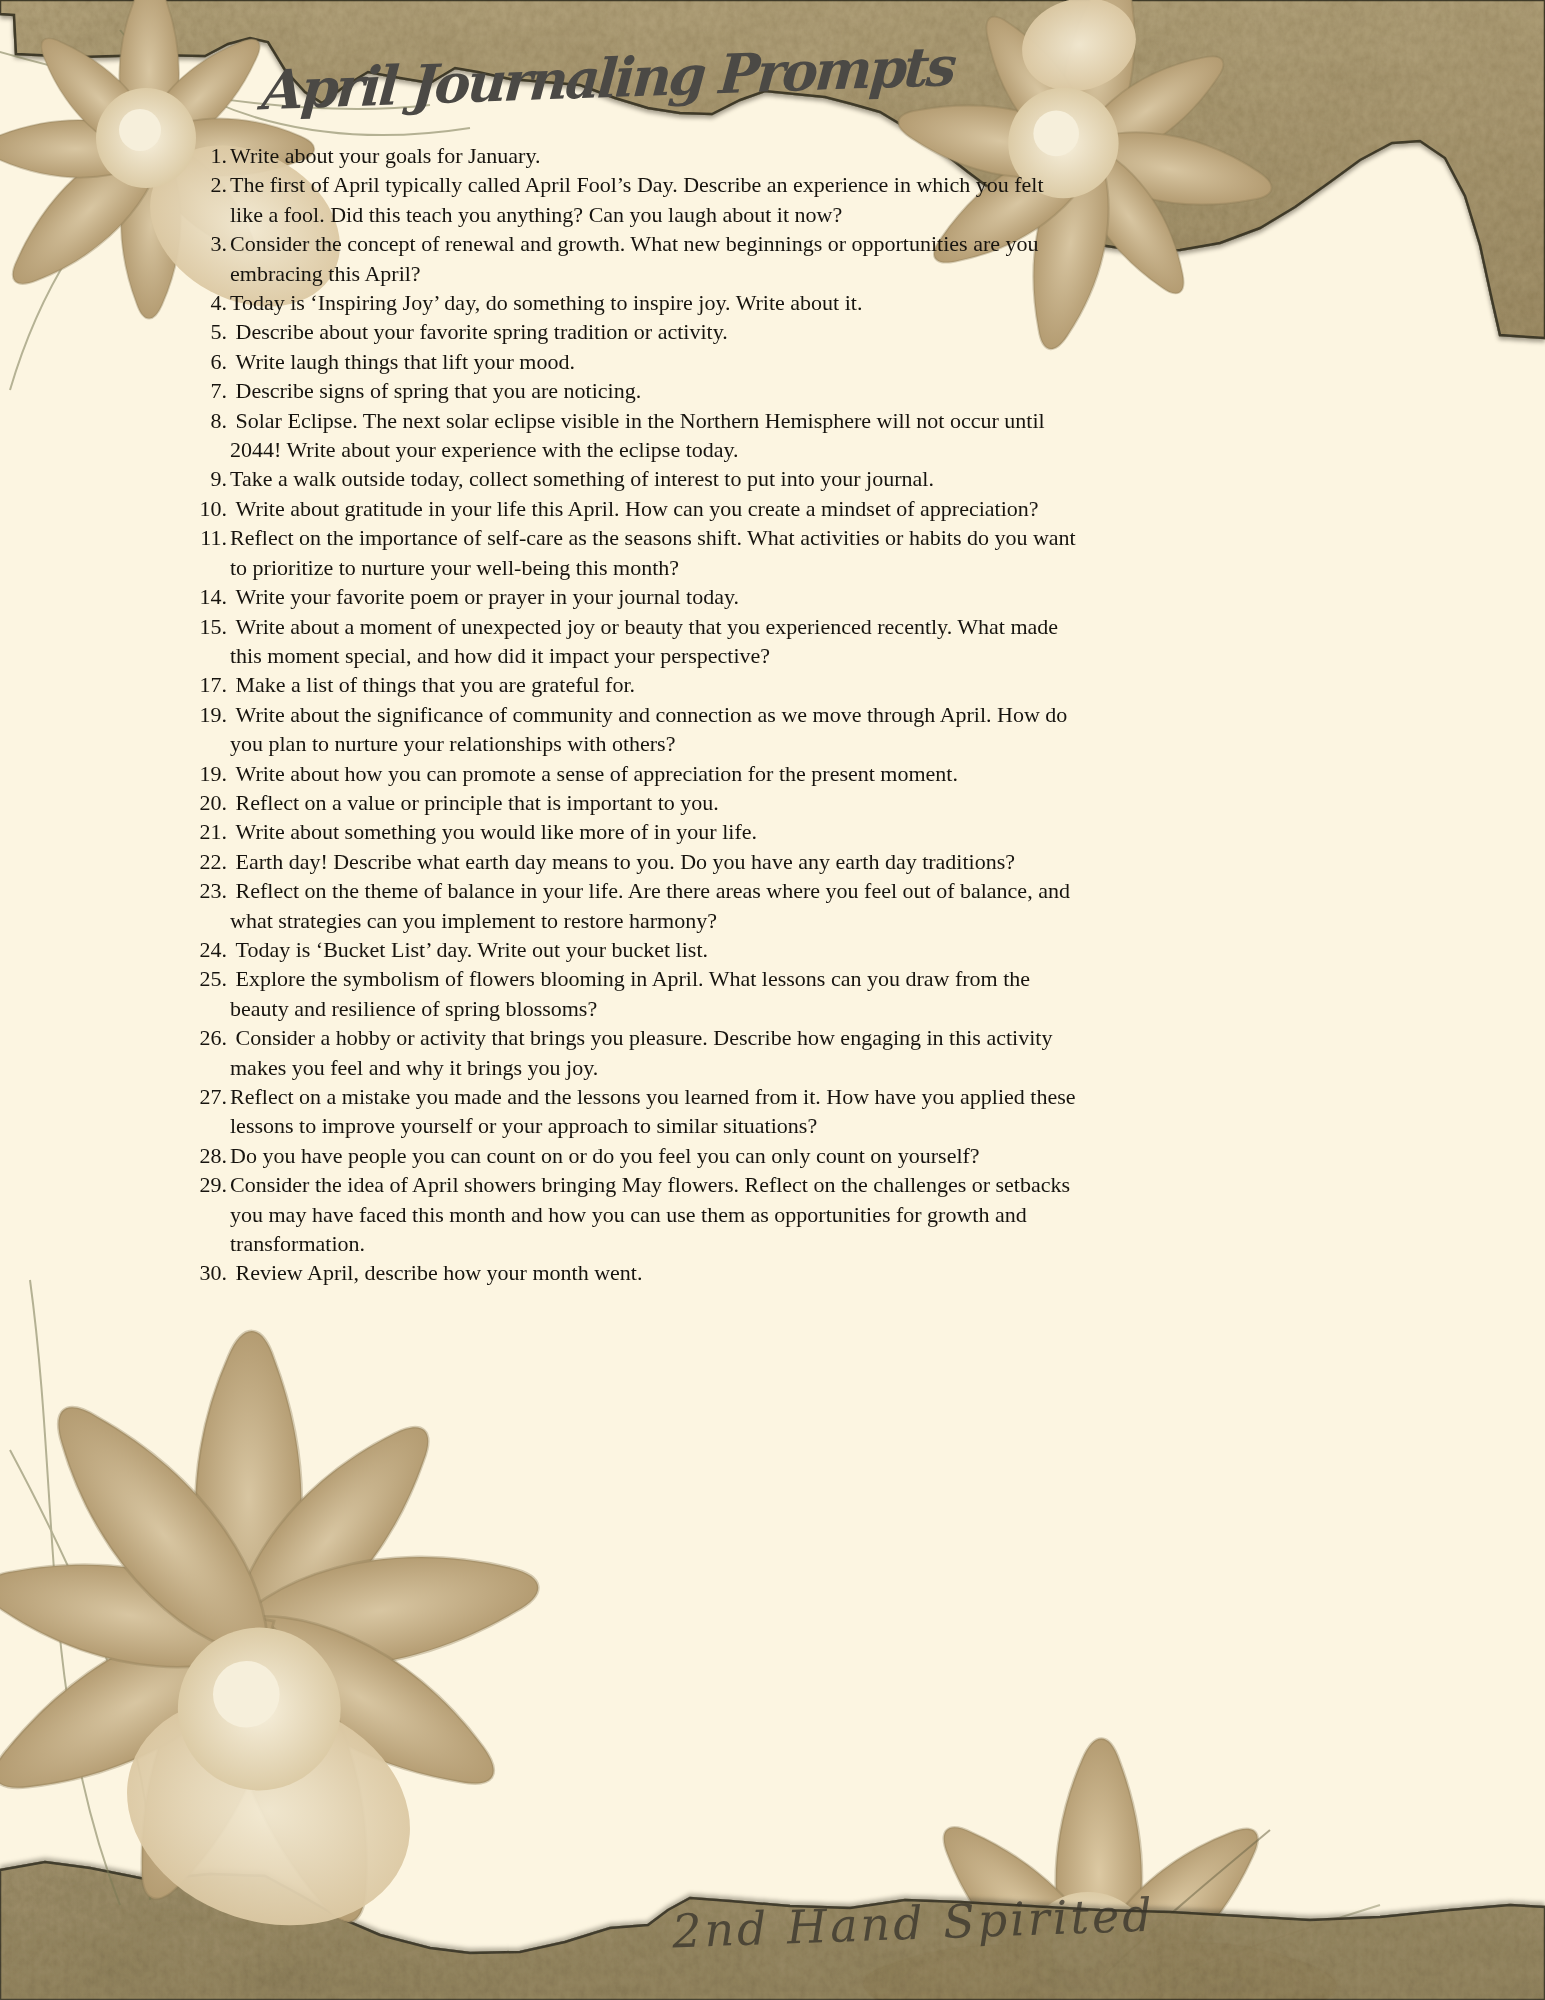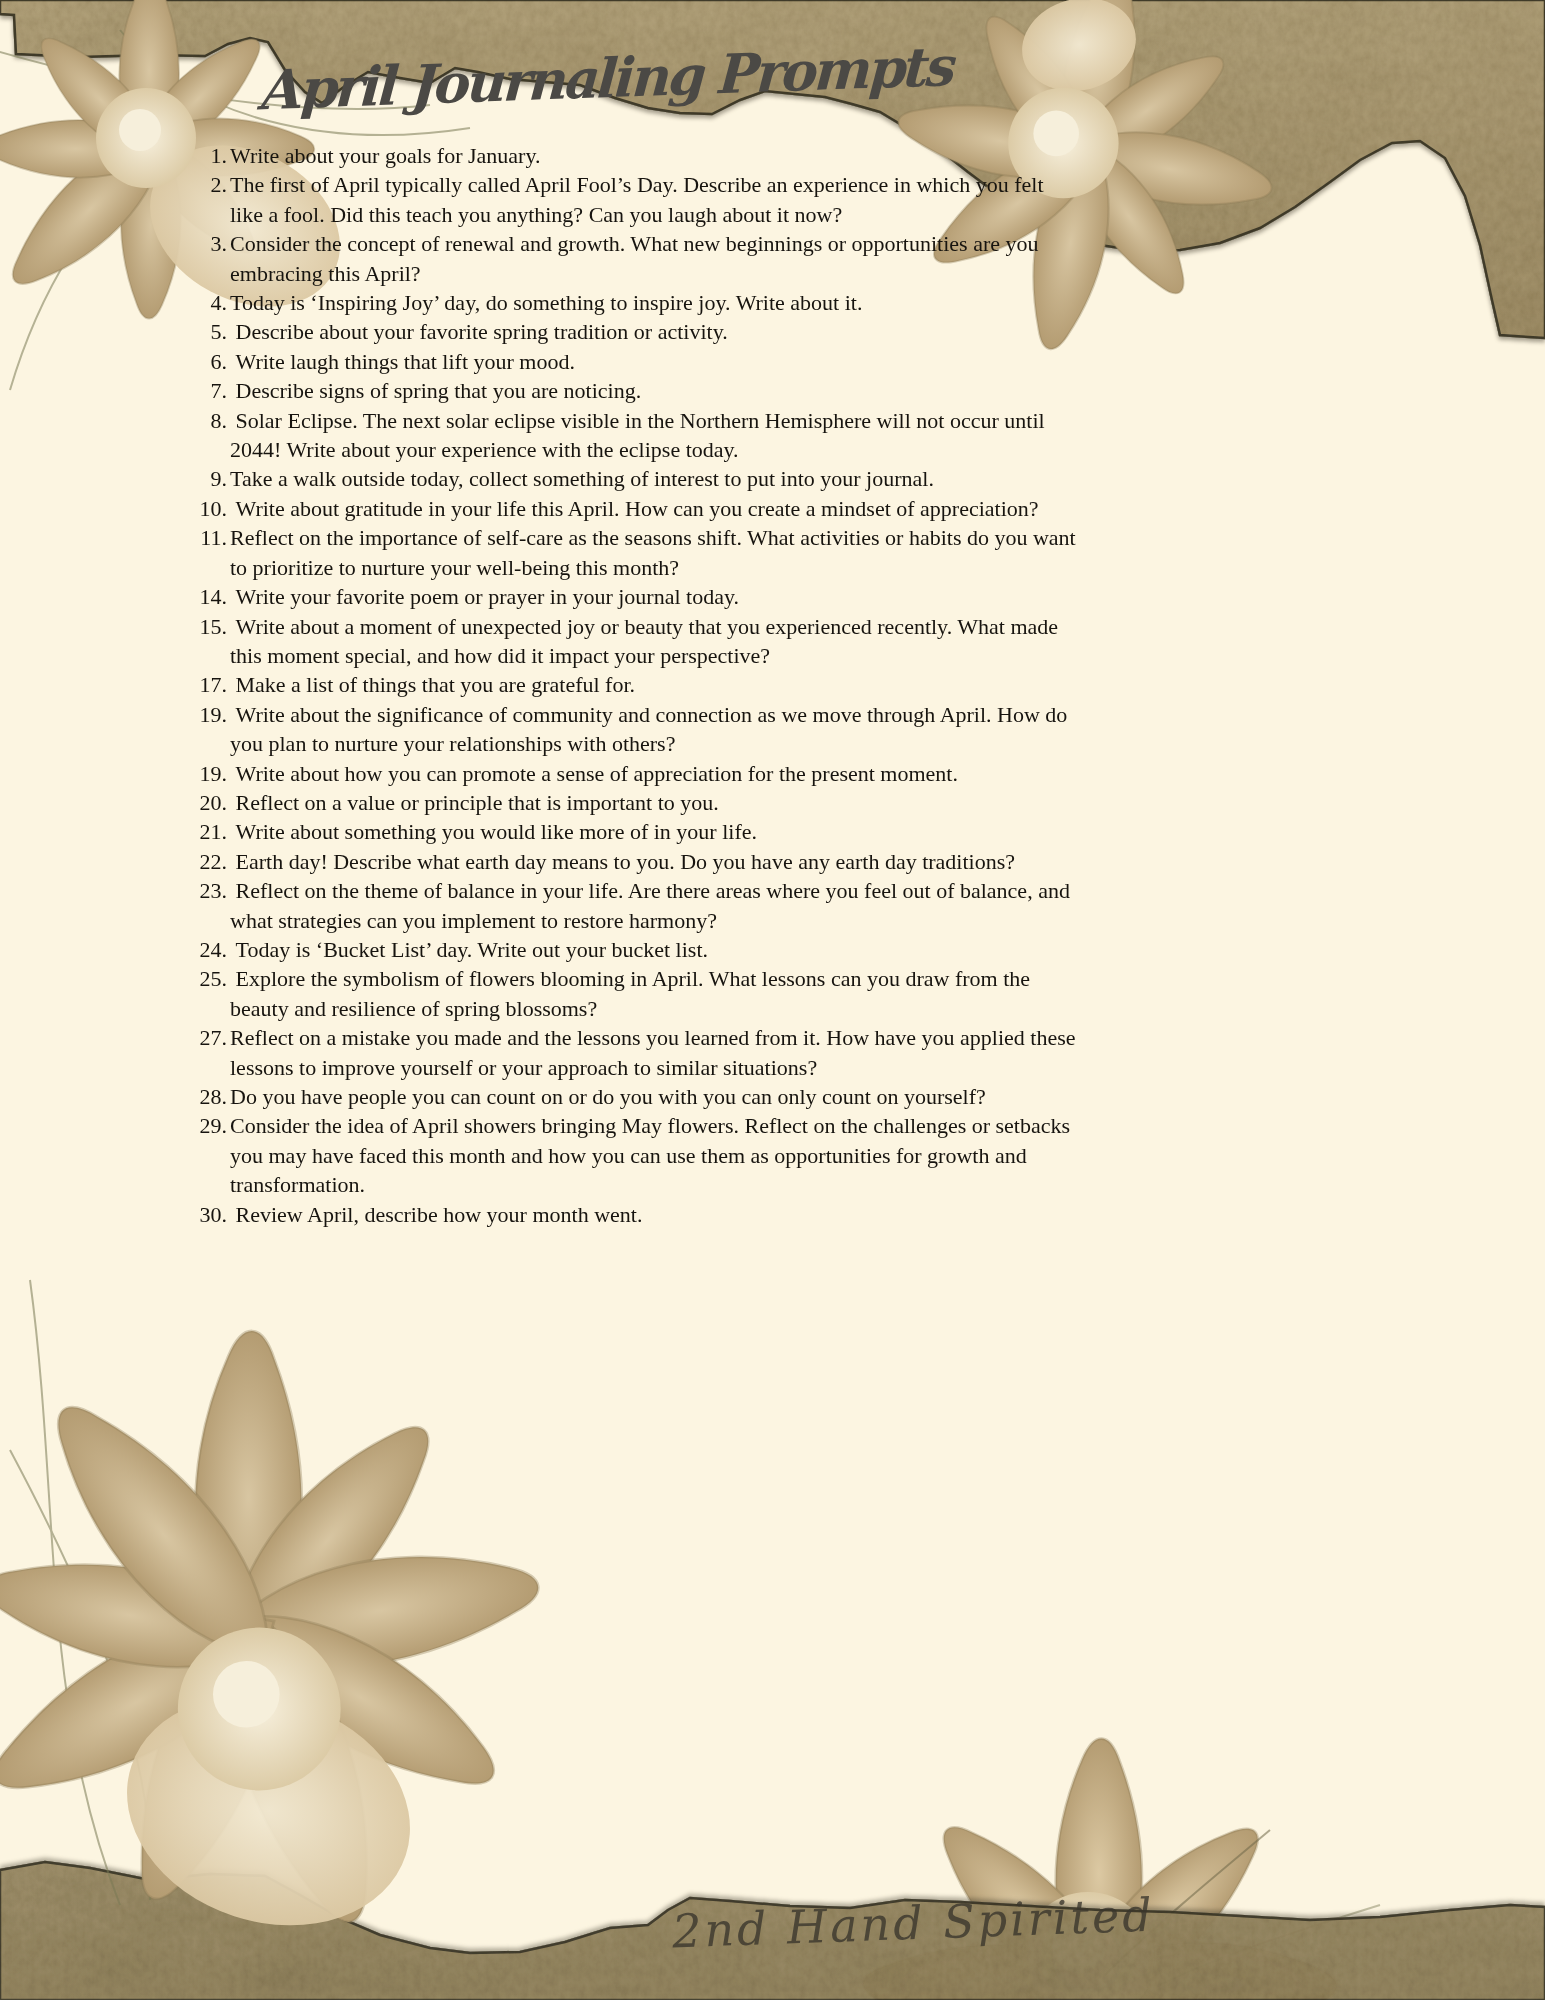--- a/index.html
+++ b/index.html
@@ -280,26 +280,30 @@
   </li>
     <li>
     <span class="num">24.</span>
     <span class="txt"> Today is ‘Bucket List’ day. Write out your bucket list.</span>
   </li>
     <li>
     <span class="num">25.</span>
     <span class="txt"> Explore the symbolism of flowers blooming in April. What lessons can you draw from the beauty and resilience of spring blossoms?</span>
   </li>
     <li>
+    <span class="num">26.</span>
+    <span class="txt"> Consider a hobby or activity that brings you pleasure. Describe how engaging in this activity makes you feel and why it brings you joy.</span>
+  </li>
+    <li>
     <span class="num">27.</span>
     <span class="txt">Reflect on a mistake you made and the lessons you learned from it. How have you applied these lessons to improve yourself or your approach to similar situations?</span>
   </li>
     <li>
     <span class="num">28.</span>
-    <span class="txt">Do you have people you can count on or do you with you can only count on yourself?</span>
+    <span class="txt">Do you have people you can count on or do you feel you can only count on yourself?</span>
   </li>
     <li>
     <span class="num">29.</span>
     <span class="txt">Consider the idea of April showers bringing May flowers. Reflect on the challenges or setbacks you may have faced this month and how you can use them as opportunities for growth and transformation.</span>
   </li>
     <li>
     <span class="num">30.</span>
     <span class="txt"> Review April, describe how your month went.</span>
   </li>
   </ol>

